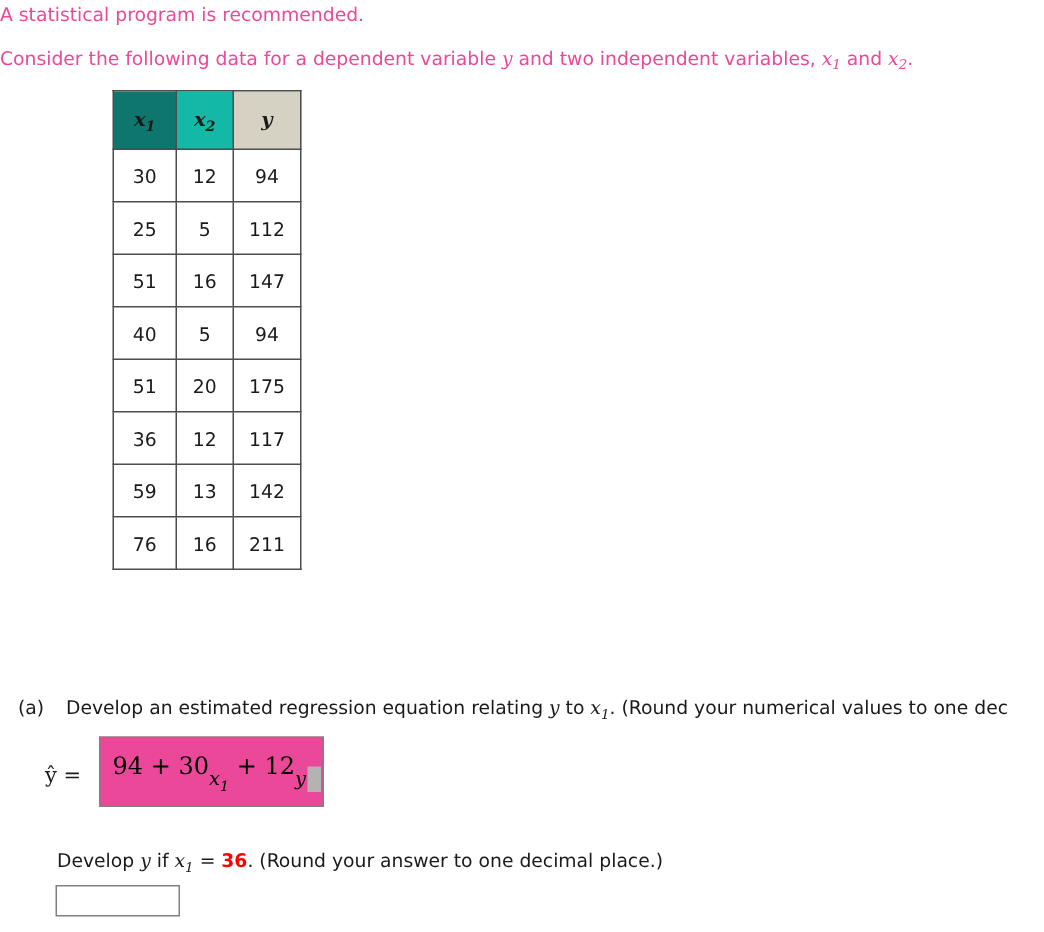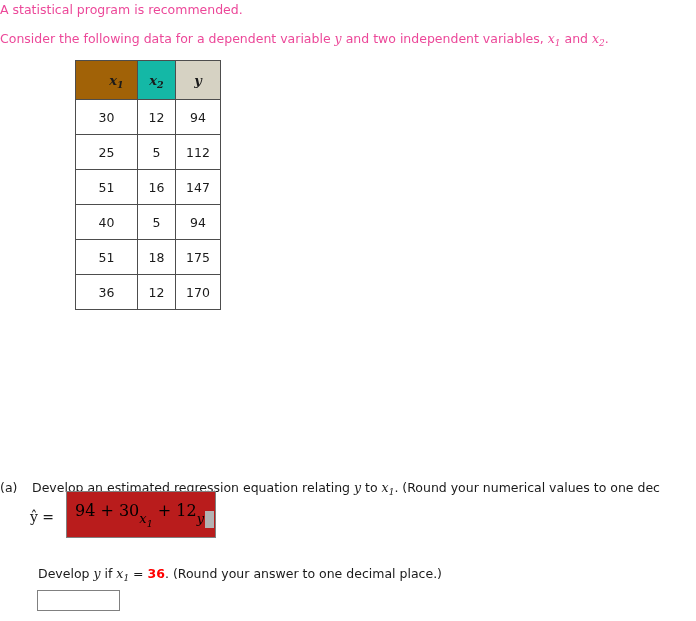--- a/index.html
+++ b/index.html
@@ -72,26 +72,25 @@
     position: relative;
     top: 3px;
   }
   #data-table td.col-x1, #data-table th.col-x1 { width: 41px; }
   #data-table td.col-x2, #data-table th.col-x2 { width: 37px; }
   #data-table td.col-y,  #data-table th.col-y  { width: 44px; }
 
   
   #part-a-row {
     position: absolute;
-    left: 0;
+    left: 12px;
     top: 464px;
     white-space: nowrap;
     font-size: 12.5px;
     line-height: 15px;
-    margin-top: 16px;
   }
   #part-a-label {
     display: inline-block;
     width: 32px;
   }
 
   #equation-block {
     position: absolute;
     left: 30px;
     top: 491px;
@@ -105,21 +104,21 @@
     white-space: nowrap;
   }
 
   #equation-box {
     position: absolute;
     left: 36px;
     top: 0px;
     width: 150px;
     height: 47px;
     border: 1px solid #808080;
-    background: #b91c1c;
+    background: #ec4899;
     box-sizing: border-box;
   }
   #equation-expr {
     position: absolute;
     left: 8px;
     top: 7px;
     font-family: "DejaVu Serif", "Liberation Serif", serif;
     font-size: 16px;
     white-space: nowrap;
     color: #000000;
@@ -179,21 +178,21 @@
 
 <div class="intro-line" id="intro-1">A statistical program is recommended.</div>
 
 <div class="intro-line" id="intro-2">
   <span>Consider the following data for a dependent variable </span><span class="mvar">y</span><span> and two independent variables, </span><span class="mvar"><span>x</span><sub>1</sub></span><span> and </span><span class="mvar"><span>x</span><sub>2</sub></span><span>.</span>
 </div>
 
 <table id="data-table">
   <thead>
     <tr>
-      <th class="col-x1" style="background: #a16207; padding-left: 20px;"><span>x</span><sub>1</sub></th>
+      <th class="col-x1" style="background: #0f766e;"><span>x</span><sub>1</sub></th>
       <th class="col-x2" style="background: #14b8a6;"><span>x</span><sub>2</sub></th>
       <th class="col-y" style="background: rgb(214, 210, 195);"><span>y</span></th>
     </tr>
   </thead>
   <tbody id="data-table-body">
       <tr>
         <td class="col-x1">30</td>
         <td class="col-x2">12</td>
         <td class="col-y">94</td>
       </tr>
@@ -207,27 +206,37 @@
         <td class="col-x2">16</td>
         <td class="col-y">147</td>
       </tr>
       <tr>
         <td class="col-x1">40</td>
         <td class="col-x2">5</td>
         <td class="col-y">94</td>
       </tr>
       <tr>
         <td class="col-x1">51</td>
-        <td class="col-x2">18</td>
+        <td class="col-x2">20</td>
         <td class="col-y">175</td>
       </tr>
       <tr>
         <td class="col-x1">36</td>
         <td class="col-x2">12</td>
-        <td class="col-y">170</td>
+        <td class="col-y">117</td>
+      </tr>
+      <tr>
+        <td class="col-x1">59</td>
+        <td class="col-x2">13</td>
+        <td class="col-y">142</td>
+      </tr>
+      <tr>
+        <td class="col-x1">76</td>
+        <td class="col-x2">16</td>
+        <td class="col-y">211</td>
       </tr>
     </tbody>
 </table>
 
 <div id="part-a-row">
   <span id="part-a-label">(a)</span><span>Develop an estimated regression equation relating </span><span class="mvar">y</span><span> to </span><span class="mvar"><span>x</span><sub>1</sub></span><span>. (Round your numerical values to one dec</span>
 </div>
 
 <div id="equation-block">
   <div id="yhat-label">ŷ =</div>

